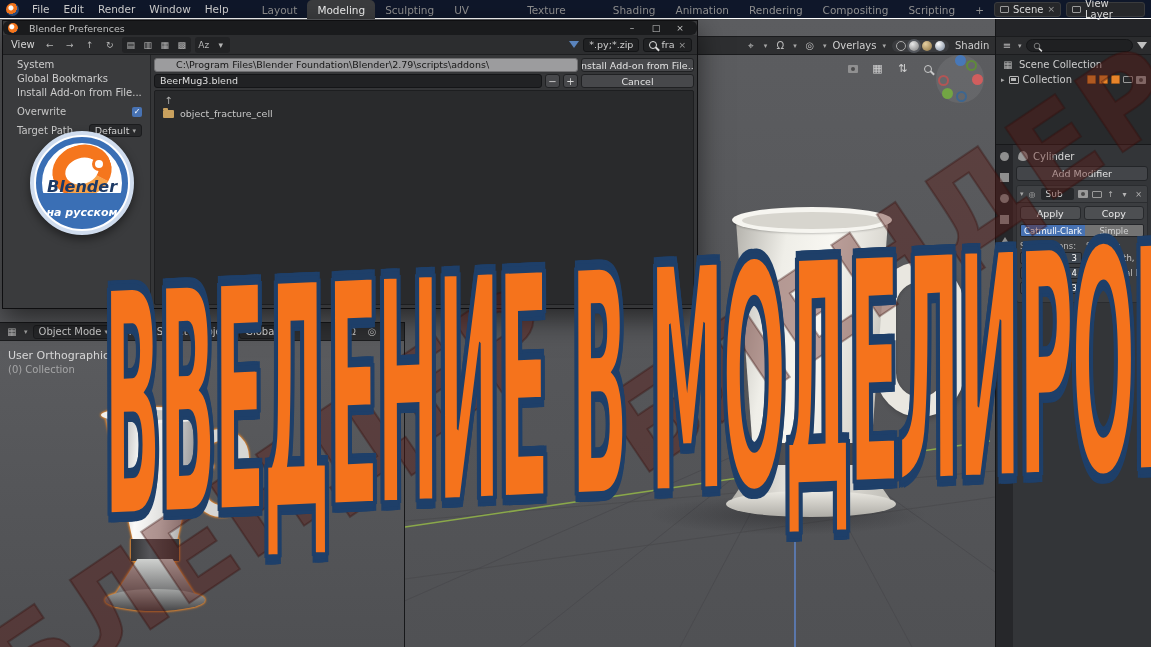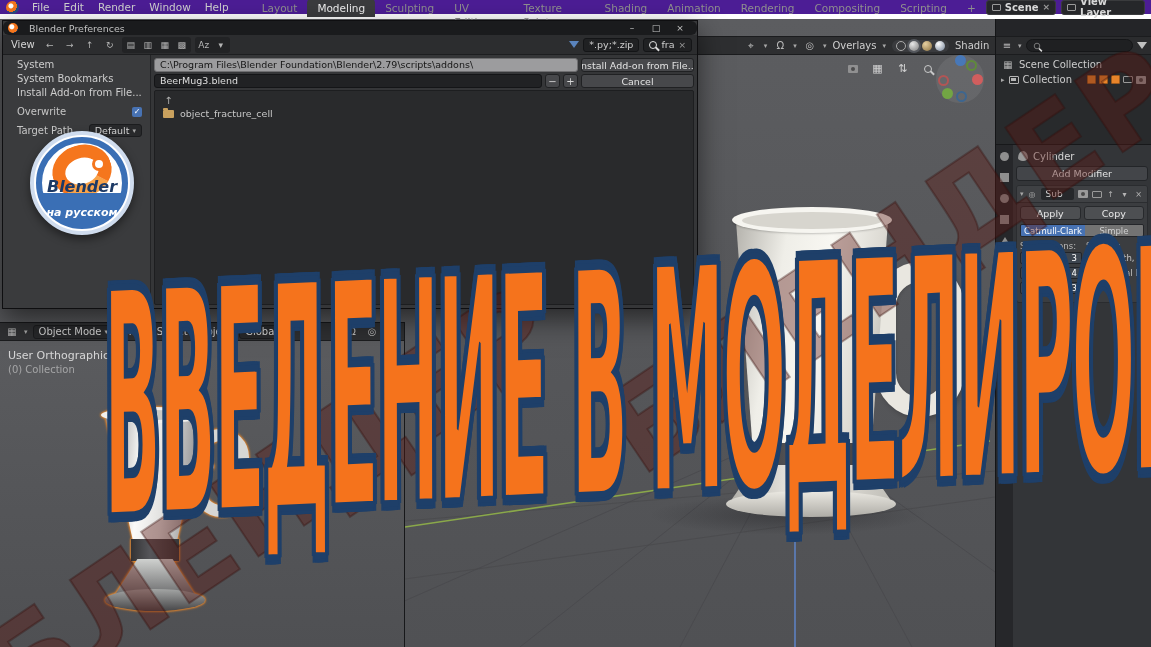--- a/index.html
+++ b/index.html
@@ -1,28 +1,28 @@
 <!DOCTYPE html>
 <html><head>
 <meta charset="utf-8">
 <style>
 *{margin:0;padding:0;box-sizing:border-box;}
 html,body{background:#1a1a1a;}
 body{font-family:"DejaVu Sans",sans-serif;}
 .screen{position:relative;width:1151px;height:647px;overflow:hidden;background:#57585b;font-size:11px;color:#d4d4d4;}
 
 
-.topbar{position:absolute;left:0;top:0;width:1151px;height:19px;background:#4c1d95;display:flex;align-items:center;padding:0 6px;z-index:5;border-bottom:5px solid #ffffff;}
+.topbar{position:absolute;left:0;top:0;width:1151px;height:19px;background:#0f172a;display:flex;align-items:center;padding:0 6px;z-index:5;border-bottom:1px solid #ffffff;}
 .blender-logo-icon{width:13px;height:13px;border-radius:50%;background:radial-gradient(circle at 38% 38%,#fff 0 2px,#f5761d 3px 6px,#2a4d7f 6px);margin-right:6px;flex:none;}
 .menu-item{padding:0 7px;font-size:10.5px;color:#cfcfcf;line-height:19px;}
 .tabs{display:flex;margin-left:16px;height:19px;align-items:stretch;justify-content:center;}
 .tab{padding:3px 10px 2px;font-size:10.5px;color:#8f8f8f;border-radius:5px 5px 0 0;line-height:14px;}
 .tab.active{background:#3b3c3e;color:#ececec;}
 .topbar-right{margin-left:auto;display:flex;align-items:center;gap:5px;}
-.tb-field{display:flex;align-items:center;background:#26272a;border:1px solid #3a3b3d;border-radius:3px;height:15px;padding:0 5px;gap:4px;font-size:10px;color:#d8d8d8;font-weight:bold;}
+.tb-field{display:flex;align-items:center;background:#26272a;border:1px solid #3a3b3d;border-radius:3px;height:15px;padding:0 5px;gap:4px;font-size:10px;color:#d8d8d8;}
 .mini-ic{width:9px;height:7px;border:1px solid #9a9a9a;border-radius:1px;flex:none;}
 .tb-x{color:#9a9a9a;font-size:9px;}
 
 
 .main-viewport{position:absolute;left:0;top:19px;width:995px;height:628px;background:linear-gradient(#5c5d60,#505154);}
 .floor{position:absolute;left:0;top:0;}
 .vp-header{position:absolute;left:150px;top:17px;width:845px;height:19px;background:#2e2f31;border-top:1px solid #1b1c1e;border-bottom:1px solid #1b1c1e;display:flex;align-items:center;justify-content:flex-end;gap:6px;padding:0 6px;z-index:2;}
 .hicon{display:inline-flex;align-items:center;justify-content:center;min-width:14px;height:14px;color:#b9b9b9;font-size:10px;}
 .chev{font-size:7px;color:#a8a8a8;}
 .hlabel{font-size:10px;color:#cfcfcf;}
@@ -139,21 +139,21 @@
 .funnel-blue{width:0;height:0;border-left:5px solid transparent;border-right:5px solid transparent;border-top:7px solid #5a84bd;}
 .ptext-field{display:flex;align-items:center;gap:4px;background:#202123;border:1px solid #141517;border-radius:3px;height:14px;padding:0 5px;font-size:9.5px;color:#cfcfcf;}
 .prefs-body{flex:1;display:flex;min-height:0;}
 .prefs-sidebar{width:148px;background:#3a3b3d;border-right:1px solid #232426;padding-top:3px;flex:none;}
 .side-item{height:14px;line-height:14px;padding-left:14px;font-size:10px;color:#cdcdcd;white-space:nowrap;overflow:hidden;}
 .side-row{display:flex;align-items:center;height:15px;padding:0 8px 0 14px;font-size:10px;color:#c6c6c6;margin-top:4px;gap:5px;}
 .chk-on{width:10px;height:10px;background:#4772b3;border-radius:2px;color:#fff;font-size:8px;display:flex;align-items:center;justify-content:center;margin-left:auto;flex:none;}
 .side-dd{margin-left:auto;display:flex;align-items:center;gap:3px;background:#28292b;border:1px solid #1b1c1e;border-radius:3px;height:13px;padding:0 5px;font-size:9.5px;color:#d0d0d0;}
 .prefs-main{flex:1;display:flex;flex-direction:column;padding:3px;min-width:0;background:#353638;}
 .prow{display:flex;gap:3px;margin-bottom:2px;flex:none;}
-.path-field{flex:1;background:#9c9c9e;color:#161616;border:1px solid #6f6f71;border-radius:3px;height:14px;line-height:12px;padding:0 5px;font-size:9.5px;white-space:nowrap;overflow:hidden;}
+.path-field{flex:1;background:#9c9c9e;color:#161616;border:1px solid #6f6f71;border-radius:3px;height:14px;line-height:12px;padding:0 21px;font-size:9.5px;white-space:nowrap;overflow:hidden;}
 .name-field{flex:1;background:#212224;color:#dedede;border:1px solid #141517;border-radius:3px;height:14px;line-height:12px;padding:0 5px;font-size:9.5px;}
 .sq-btn{width:15px;height:14px;background:#47484b;border:1px solid #202123;border-radius:3px;color:#d6d6d6;font-size:10px;display:flex;align-items:center;justify-content:center;flex:none;}
 .wide-btn{width:113px;height:14px;background:#47484b;border:1px solid #202123;border-radius:3px;color:#e2e2e2;font-size:9.5px;display:flex;align-items:center;justify-content:center;flex:none;white-space:nowrap;overflow:hidden;}
 .file-list{flex:1;background:#292a2c;border:1px solid #1d1e20;border-radius:2px;padding:3px 0;overflow:hidden;}
 .file-row{display:flex;align-items:center;gap:6px;height:13px;padding:0 8px;font-size:9.5px;color:#c8c8c8;}
 .folder-icon{width:11px;height:8px;background:#c9a15e;border-radius:1px;position:relative;flex:none;}
 .folder-icon::before{content:'';position:absolute;top:-2px;left:0;width:5px;height:2px;background:#c9a15e;border-radius:1px 1px 0 0;}
 .up-icon{color:#b0b0b0;font-size:10px;width:11px;text-align:center;flex:none;}
 
 
@@ -471,21 +471,21 @@
         <span class="ptext-field">
           <span class="search-glyph"></span>
           <span>fra</span>
           <span class="tb-x">×</span>
         </span>
       </span>
     </div>
     <div class="prefs-body">
       <div class="prefs-sidebar">
         <div class="side-item">System</div>
-        <div class="side-item">System Bookmarks</div>
+        <div class="side-item">Global Bookmarks</div>
         <div class="side-item">Install Add-on from File...</div>
         <div class="side-row">
           <span>Overwrite</span>
           <span class="chk-on">✓</span>
         </div>
         <div class="side-row">
           <span>Target Path</span>
           <span class="side-dd">
             <span>Default</span>
             <span class="chev">▾</span>

